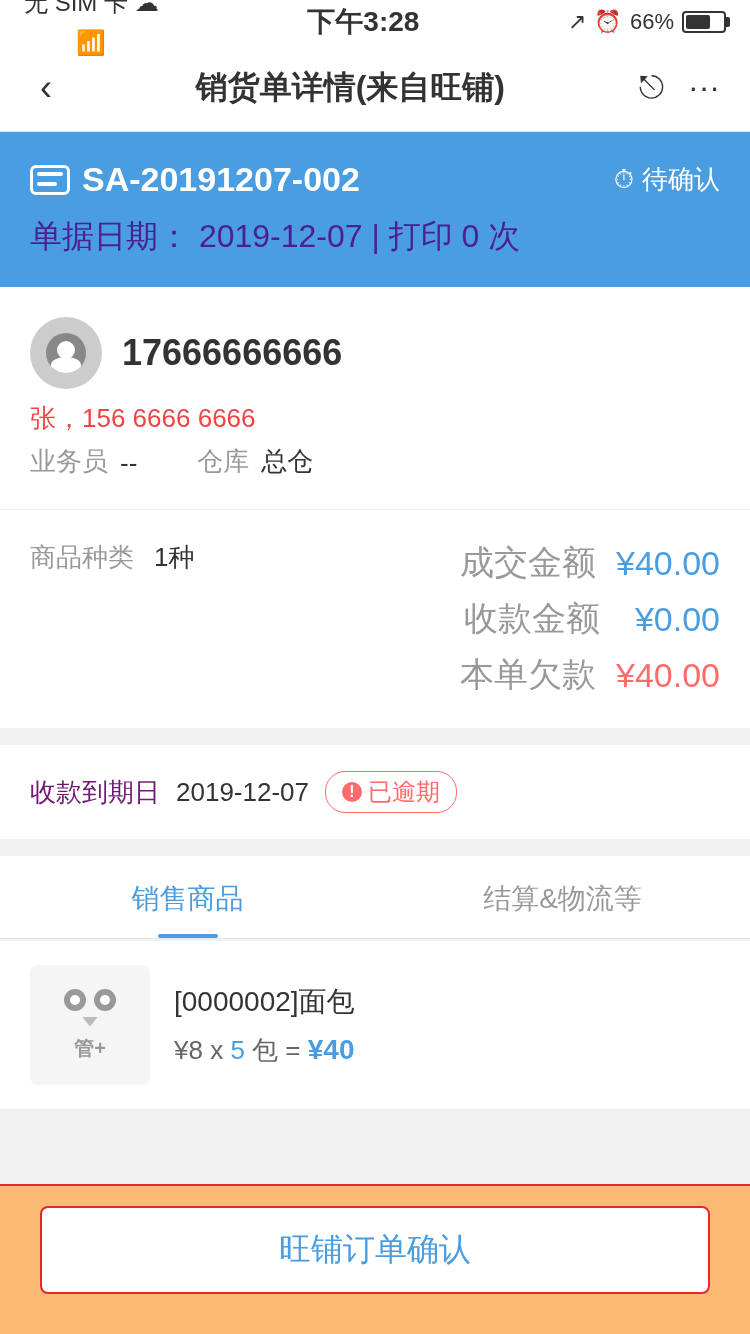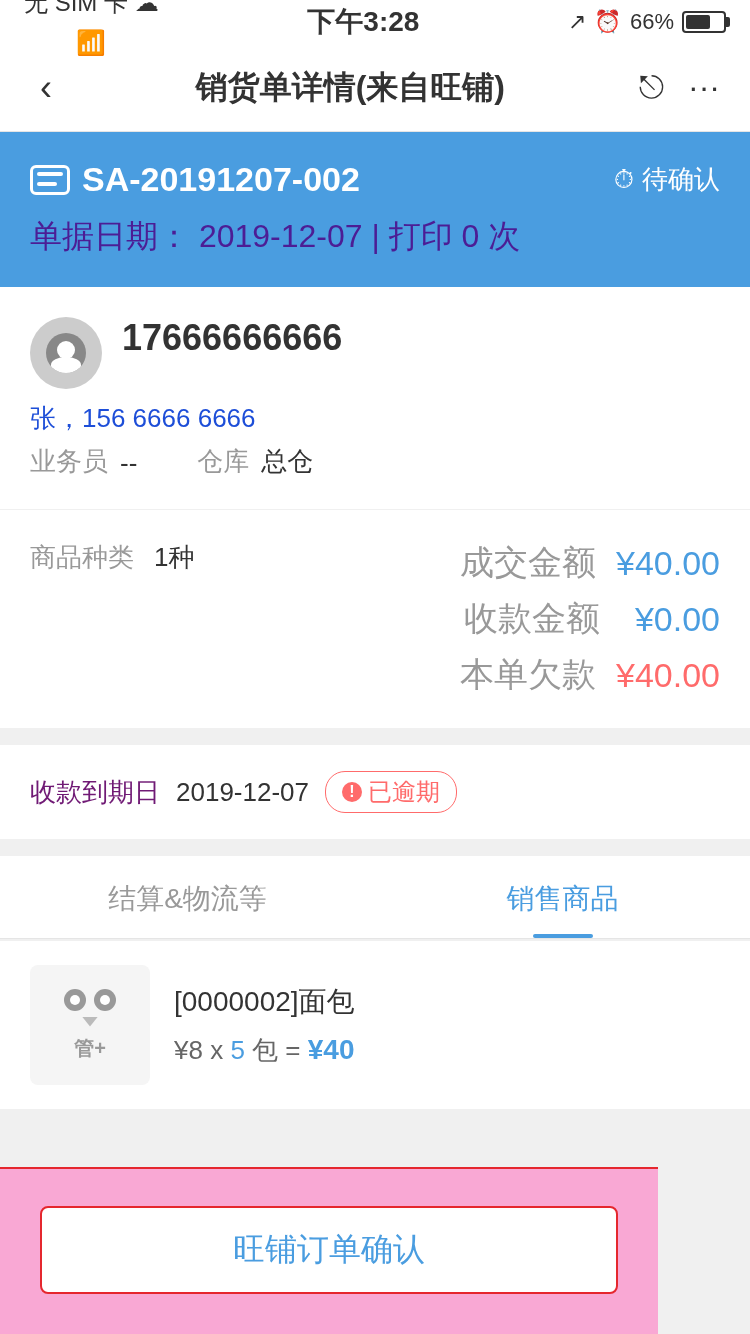--- a/index.html
+++ b/index.html
@@ -120,21 +120,21 @@
 
     
     .customer-section {
       background: #fff;
       padding: 30px;
       margin-top: 0;
       border-bottom: 1px solid #f0f0f0;
     }
     .customer-row {
       display: flex;
-      align-items: flex-start;
+      align-items: center;
       gap: 20px;
       margin-bottom: 12px;
     }
     .avatar {
       width: 72px; height: 72px;
       border-radius: 50%;
       background: #ccc;
       display: flex; align-items: center; justify-content: center;
       flex-shrink: 0;
     }
@@ -161,21 +161,21 @@
       border-radius: 50% 50% 0 0;
       background: #fff;
     }
     .customer-phone {
       font-size: 36px;
       font-weight: 600;
       color: #333;
     }
     .customer-info {
       font-size: 26px;
-      color: #1d4ed8;
+      color: #ef4444;
       margin-bottom: 8px;
     }
     .customer-meta {
       display: flex;
       align-items: center;
       gap: 60px;
       font-size: 26px;
       color: #666;
       margin-top: 8px;
     }
@@ -353,23 +353,23 @@
 
     
     .empty-area {
       background: #f0f0f0;
       height: 240px;
     }
 
     
     .bottom-bar {
       position: fixed;
-      bottom: 0; left: 0; width: 658px;
-      background: #f9a8d4;
-      padding: 37px 40px 40px;
+      bottom: 0; left: 0; width: 750px;
+      background: #fdba74;
+      padding: 20px 40px 40px;
       border-top: 2px solid #e5272e;
     }
     .confirm-btn {
       width: 100%;
       height: 88px;
       background: #fff;
       border: 2px solid #e5272e;
       border-radius: 8px;
       font-size: 32px;
       font-weight: 500;
@@ -473,25 +473,25 @@
   <span class="due-label">收款到期日</span>
   <span class="due-date">2019-12-07</span>
   <div class="overdue-badge">
     <div class="warning-dot">!</div>
     <span>已逾期</span>
   </div>
 </div>
 
 <div class="tabs-section">
   <div class="tabs-row">
+    <div class="tab-item active">
+      <span>销售商品</span>
+    </div>
     <div class="tab-item">
       <span>结算&amp;物流等</span>
-    </div>
-    <div class="tab-item active">
-      <span>销售商品</span>
     </div>
   </div>
 </div>
 
 <div class="product-section">
   <div class="product-item">
     <div class="product-thumb">
       <div class="product-thumb-content">
         <div class="owl-eyes">
           <div class="owl-eye"></div>

